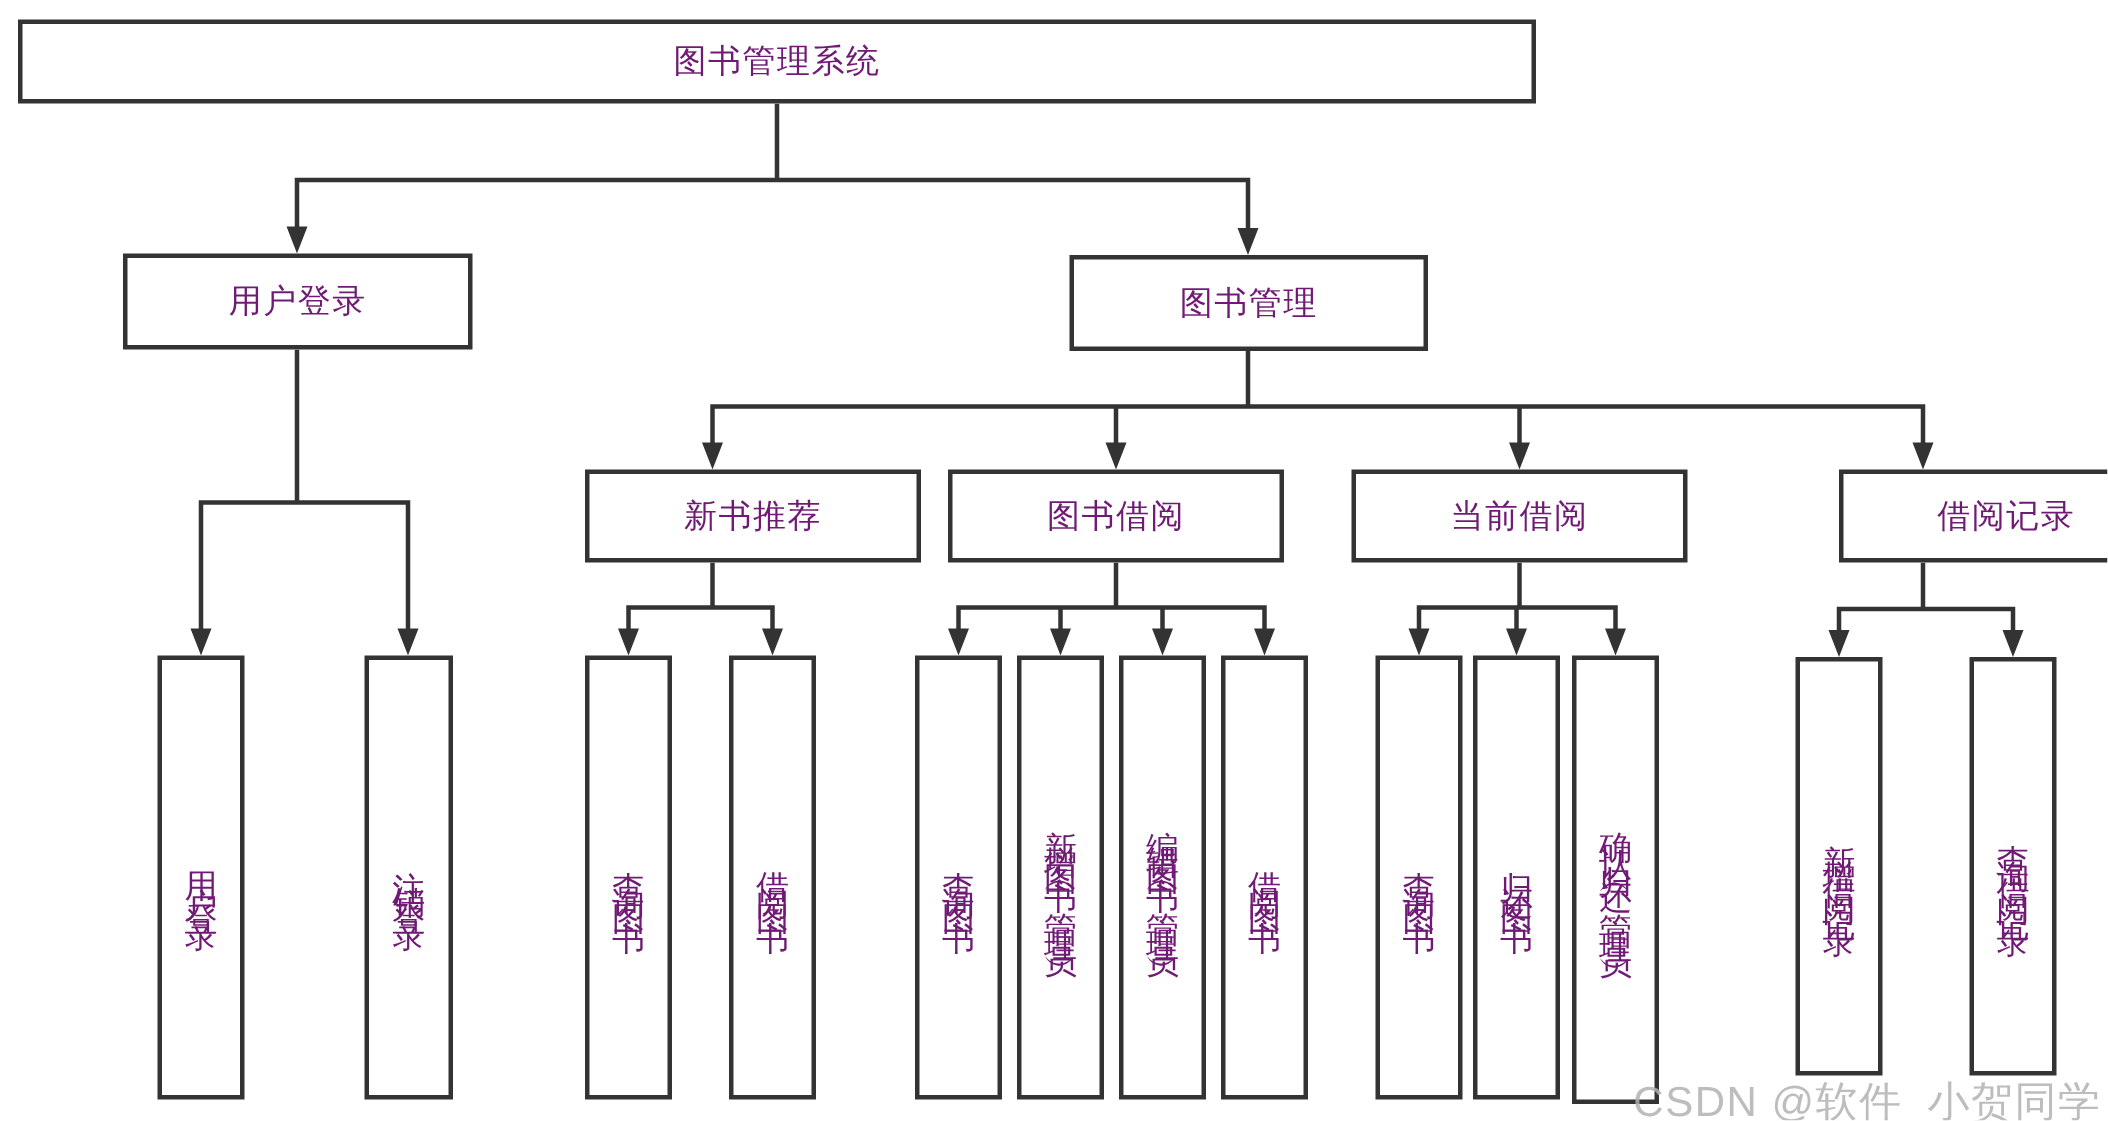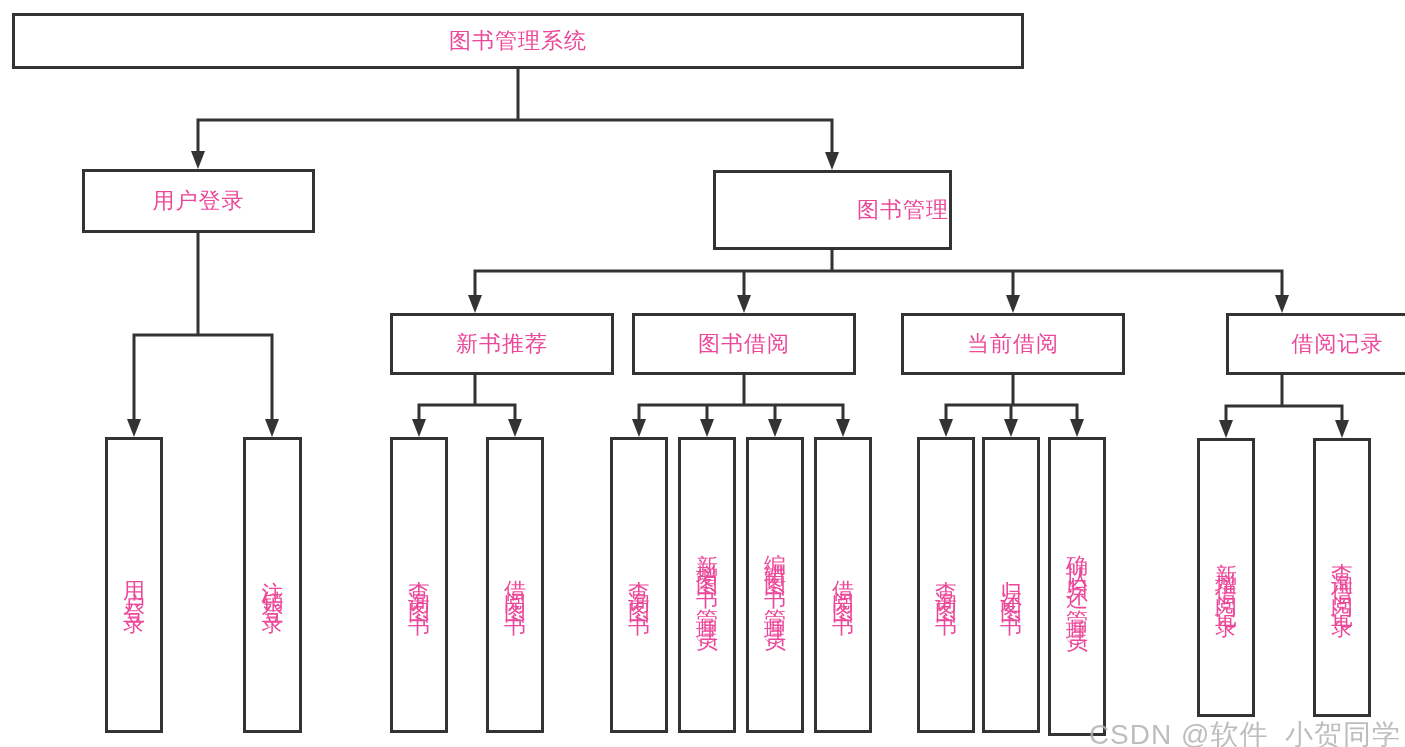--- a/index.html
+++ b/index.html
@@ -12,21 +12,21 @@
   }
   #connectors{position:absolute;left:0;top:0;width:1405px;height:747px;pointer-events:none;}
   .node{
     position:absolute;
     box-sizing:border-box;
     background:#ffffff;
     border:3px solid #333333;
     display:flex;
     align-items:center;
     justify-content:center;
-    color:#ec4899;
+    color:#701a75;
     font-size:22px;
     letter-spacing:1px;
     text-align:center;
   }
   .node.vertical span{
     writing-mode:vertical-rl;
     text-orientation:mixed;
     letter-spacing:11px;
     line-height:1;
     white-space:nowrap;
@@ -76,21 +76,21 @@
              M1335 420 L1349 420 L1342 438 Z" fill="#333333" stroke="none"></path>
   </svg>
 
   <div class="node" style="left:12px;top:13px;width:1012px;height:56px;">
     <span>图书管理系统</span>
   </div>
 
   <div class="node" style="left:82px;top:169px;width:233px;height:64px;">
     <span>用户登录</span>
   </div>
-  <div class="node" style="left:713px;top:170px;width:239px;height:80px;justify-content:flex-end;">
+  <div class="node" style="left:713px;top:170px;width:239px;height:64px;">
     <span>图书管理</span>
   </div>
 
   <div class="node" style="left:363px;top:313px;width:224px;height:62px;margin-left:27px;">
     <span>新书推荐</span>
   </div>
   <div class="node" style="left:901px;top:313px;width:224px;height:62px;">
     <span>当前借阅</span>
   </div>
   <div class="node" style="left:632px;top:313px;width:224px;height:62px;">

